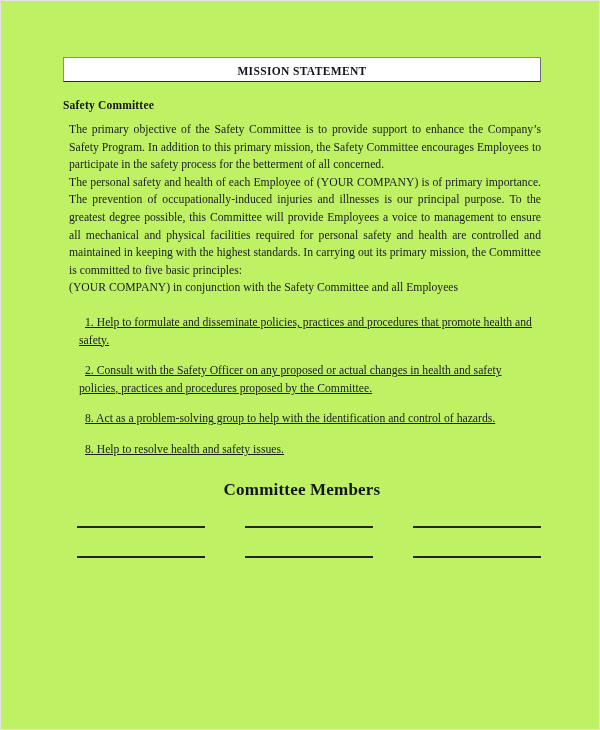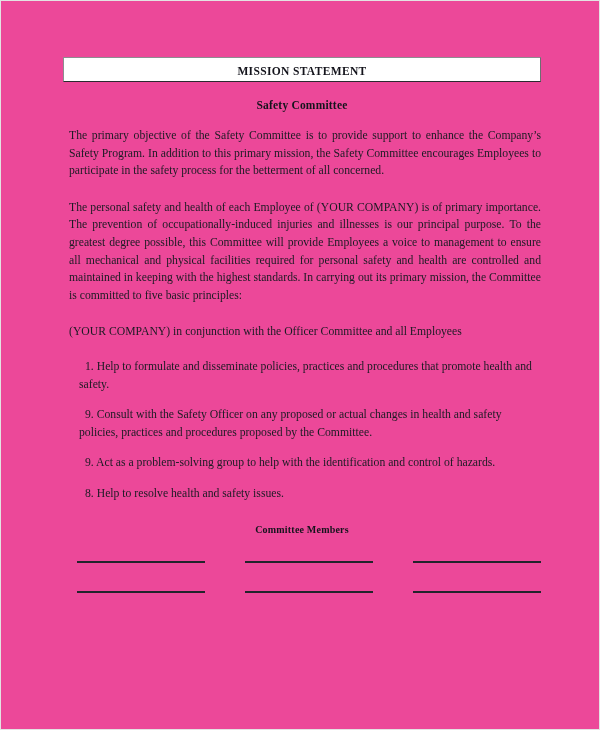--- a/index.html
+++ b/index.html
@@ -14,21 +14,21 @@
     color: #1a1a22;
     overflow: hidden;
   }
 
   #page {
     position: relative;
     width: 600px;
     height: 730px;
     box-sizing: border-box;
     border: 1px solid #e3e3e3;
-    background: #ec4899;
+    background: #bef264;
   }
 
   #sheet {
     position: absolute;
     left: 62px;
     top: 0;
     width: 478px;
   }
 
   
@@ -45,61 +45,60 @@
   }
   .title-box .t {
     font-weight: bold;
     font-size: 11.5px;
     letter-spacing: 0.35px;
     color: #14141c;
   }
 
   .subtitle {
     margin-top: 17px;
-    text-align: center;
     font-weight: bold;
     font-size: 11.5px;
     letter-spacing: 0.2px;
     color: #14141c;
   }
 
   
   .para {
-    margin-top: 19px;
     font-size: 11.7px;
     line-height: 17.6px;
     text-align: justify;
     text-justify: inter-word;
     color: #1b1b23;
     padding-left: 6px;
   }
-  .para.first { margin-top: 16px; }
+  .para.first { margin-top: 10px; }
   .para.lead  { text-align: left; }
 
   
   .list {
     margin-top: 17px;
     padding-left: 16px;
   }
   .item {
     font-size: 11.7px;
     line-height: 17.6px;
     color: #1b1b23;
     margin-bottom: 13px;
     text-indent: 6px;
     text-align: left;
+    text-decoration: underline;
   }
   .item:last-child { margin-bottom: 0; }
 
   
   .members-heading {
     margin-top: 21px;
     text-align: center;
     font-weight: bold;
-    font-size: 10px;
+    font-size: 17px;
     letter-spacing: 0.2px;
     color: #14141c;
   }
 
   .sig-grid {
     margin-top: 26px;
     padding-left: 14px;
   }
   .sig-row {
     display: flex;
@@ -122,26 +121,26 @@
     <div class="title-box">
       <span class="t">MISSION STATEMENT</span>
     </div>
 
     <div class="subtitle">Safety Committee</div>
 
     <div class="para first">The primary objective of the Safety Committee is to provide support to enhance the Company’s Safety Program.   In addition to this primary mission, the Safety Committee encourages Employees to participate in the safety process for the betterment of all concerned.</div>
 
     <div class="para">The personal safety and health of each Employee of (YOUR COMPANY) is of primary importance.   The prevention of occupationally-induced injuries and illnesses is our principal purpose.   To the greatest degree possible, this Committee will provide Employees a voice to management to ensure all mechanical and physical facilities required for personal safety and health are controlled and maintained in keeping with the highest standards.   In carrying out its primary mission, the Committee is committed to five basic principles:</div>
 
-    <div class="para lead">(YOUR COMPANY) in conjunction with the Officer Committee and all Employees</div>
+    <div class="para lead">(YOUR COMPANY) in conjunction with the Safety Committee and all Employees</div>
 
     <div class="list">
       <div class="item">1.  Help to formulate and disseminate policies, practices and procedures that promote health and safety.</div>
-      <div class="item">9.  Consult with the Safety Officer on any proposed or actual changes in health and safety policies, practices and procedures proposed by the Committee.</div>
-      <div class="item">9.  Act as a problem-solving group to help with the identification and control of hazards.</div>
+      <div class="item">2.  Consult with the Safety Officer on any proposed or actual changes in health and safety policies, practices and procedures proposed by the Committee.</div>
+      <div class="item">8.  Act as a problem-solving group to help with the identification and control of hazards.</div>
       <div class="item">8.  Help to resolve health and safety issues.</div>
     </div>
 
     <div class="members-heading">Committee Members</div>
 
     <div class="sig-grid">
       <div class="sig-row">
         <div class="sig-line"></div>
         <div class="sig-line"></div>
         <div class="sig-line"></div>

